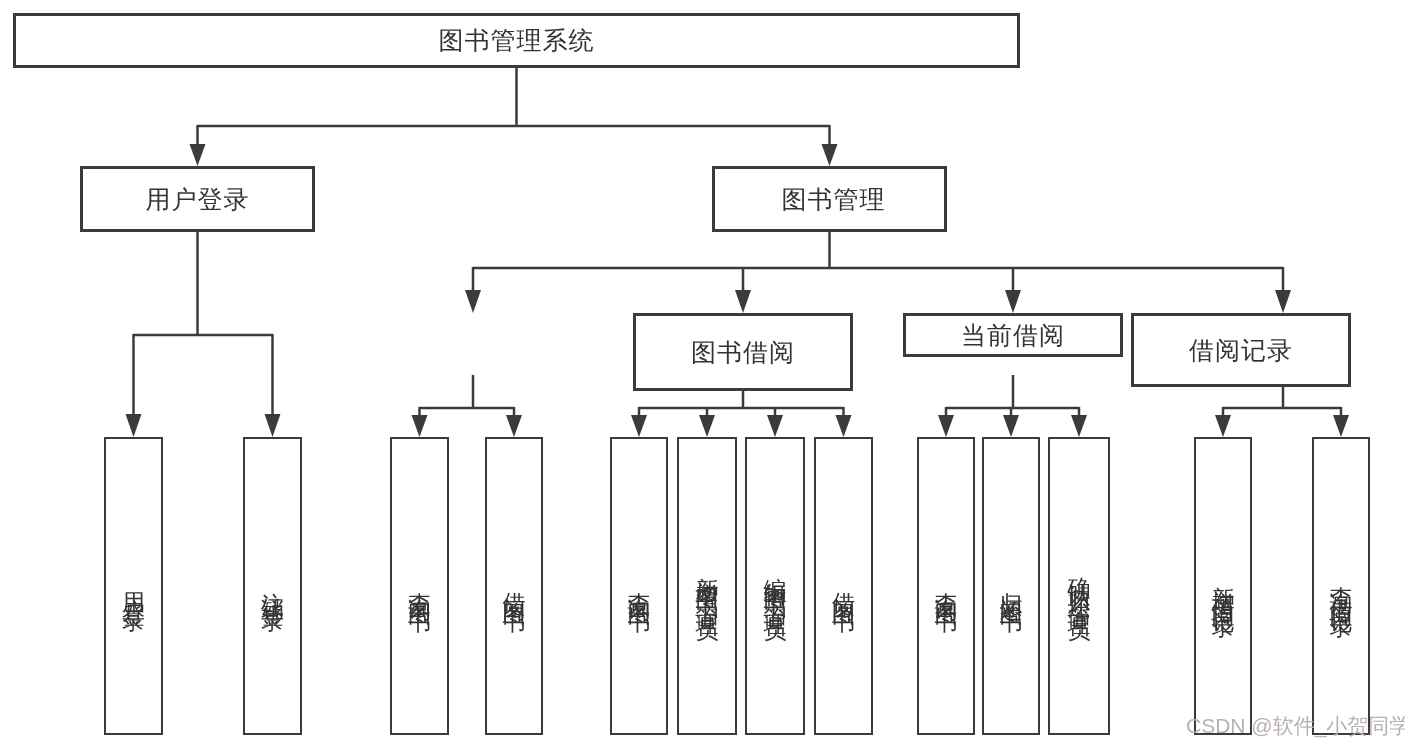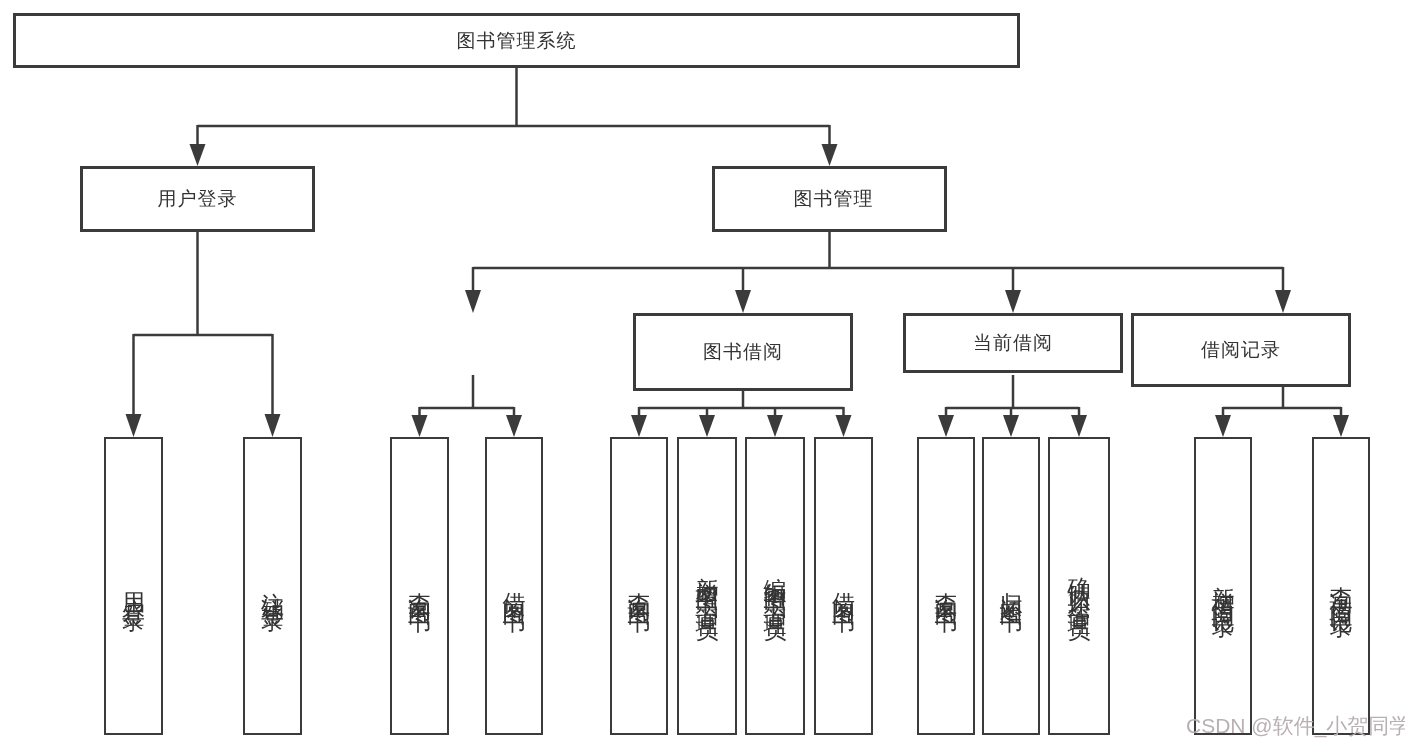--- a/index.html
+++ b/index.html
@@ -21,21 +21,21 @@
   .connectors polygon{fill:var(--line);}
   .node{
     position:absolute;
     box-sizing:border-box;
     border:3px solid var(--line);
     background:#fff;
     display:flex;align-items:center;justify-content:center;
     color:var(--text);
   }
   .h-label{
-    font-size:19px;
+    font-size:25px;
     letter-spacing:1px;
     white-space:nowrap;
     color:var(--text);
   }
   .leaf{border-width:2.5px;}
   .v-label{
     writing-mode:vertical-rl;
     text-orientation:mixed;
     font-size:23px;
     letter-spacing:6px;
@@ -125,21 +125,21 @@
   <div class="node" style="left:80px;top:166px;width:235px;height:66px;">
     <span class="h-label">用户登录</span>
   </div>
   <div class="node" style="left:712px;top:166px;width:235px;height:66px;padding-left:8px;">
     <span class="h-label">图书管理</span>
   </div>
 
   <div class="node" style="left:633px;top:313px;width:220px;height:78px;">
     <span class="h-label">图书借阅</span>
   </div>
-  <div class="node" style="left:903px;top:313px;width:220px;height:60px;">
+  <div class="node" style="left:903px;top:313px;width:220px;height:44px;">
     <span class="h-label">当前借阅</span>
   </div>
   <div class="node" style="left:1131px;top:313px;width:220px;height:74px;font-family:Liberation Serif, serif;">
     <span class="h-label">借阅记录</span>
   </div>
 
   <div class="node leaf" style="left:104px;top:437px;width:59px;height:298px;">
     <span class="v-label">用户登录</span>
   </div>
   <div class="node leaf" style="left:243px;top:437px;width:59px;height:298px;">

